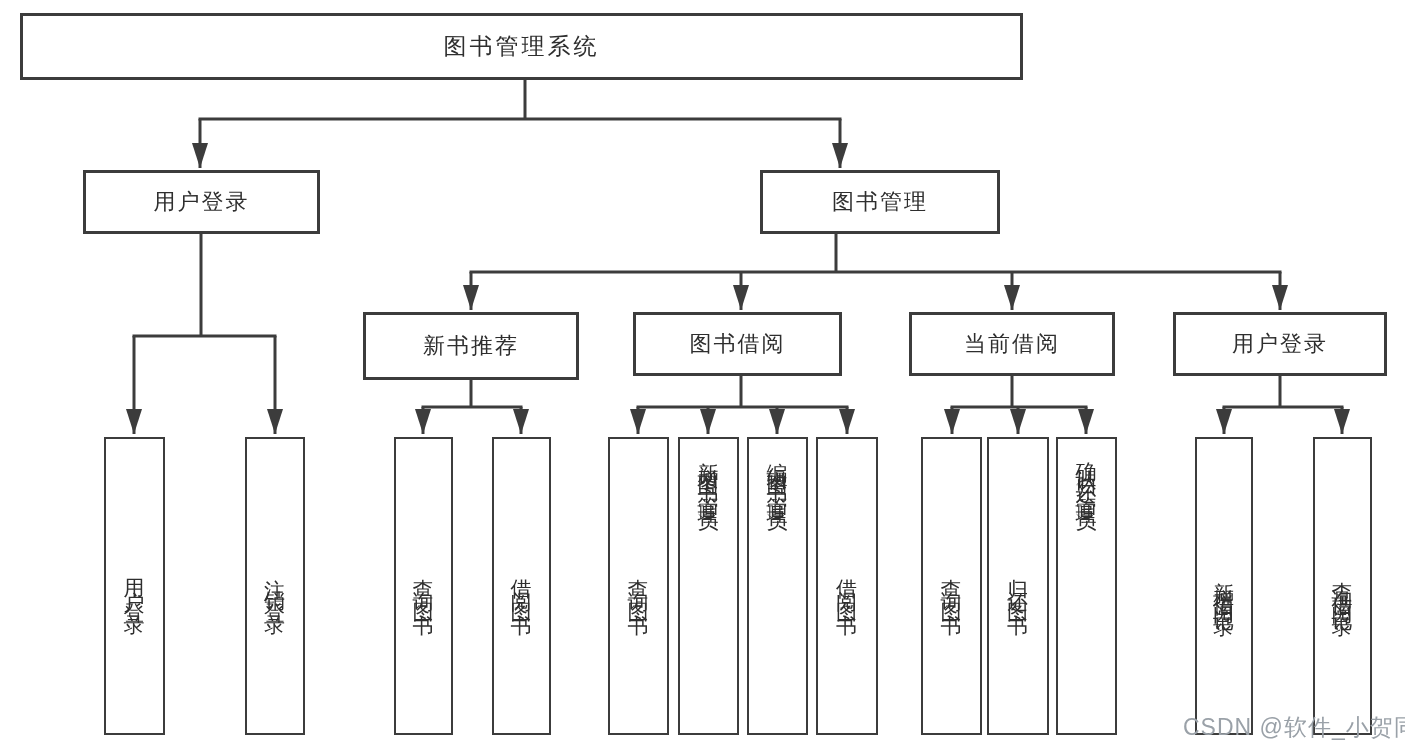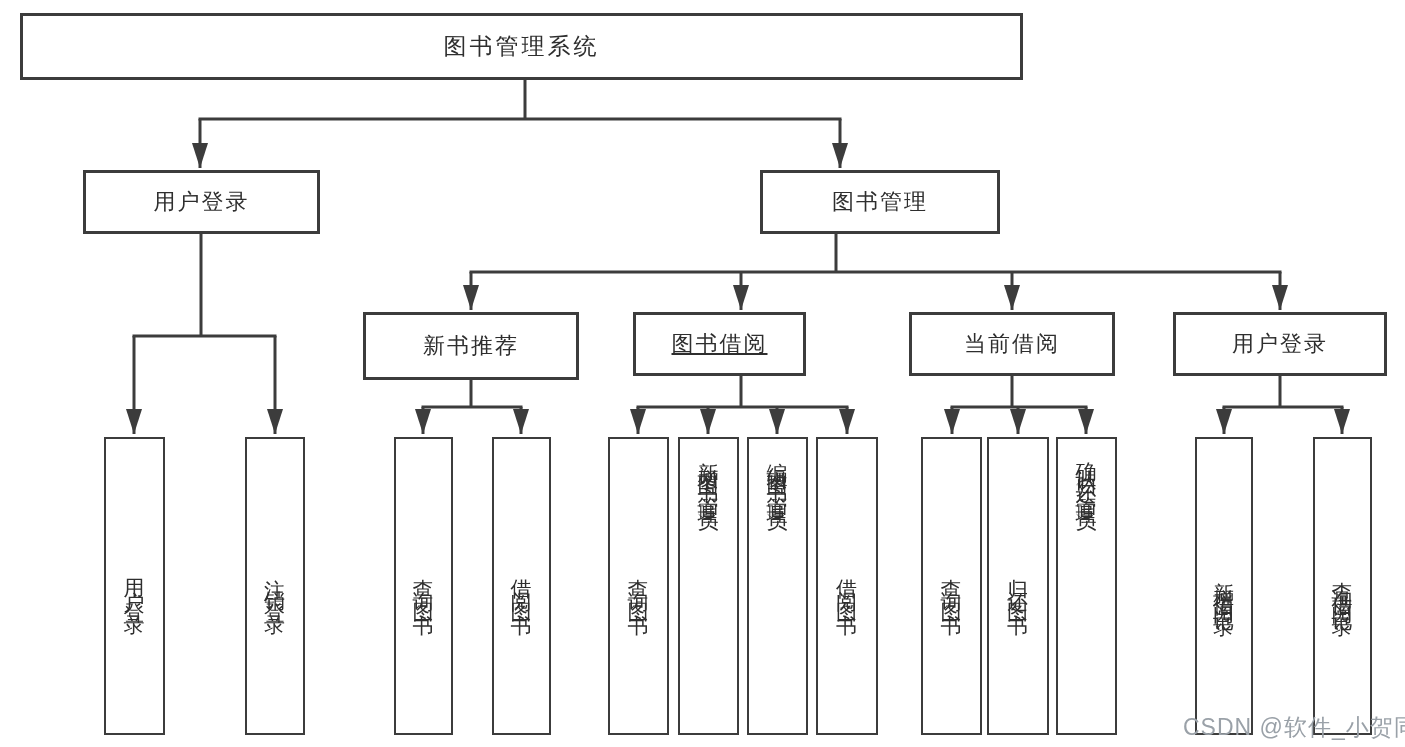--- a/index.html
+++ b/index.html
@@ -33,21 +33,21 @@
   }
   .leaf.admin{align-items:flex-start;padding-top:6px;}
   .leaf.admin .lbl{letter-spacing:7px;}
   .leaf.record .lbl{letter-spacing:7px;}
 
   
   .n-root {left:20px;  top:13px;  width:1003px;height:67px;}
   .n-login{left:83px;  top:170px; width:237px; height:64px;}
   .n-mgmt {left:720px; top:170px; width:240px; height:64px;margin-left:40px;}
   .n-rec  {left:363px; top:312px; width:216px; height:68px;}
-  .n-bor  {left:633px; top:312px; width:173px; height:64px;text-decoration:underline;}
+  .n-bor  {left:633px; top:312px; width:209px; height:64px;}
   .n-cur  {left:909px; top:312px; width:206px; height:64px;}
   .n-hist {left:1173px;top:312px; width:214px; height:64px;}
 
   .l-login {left:104px; top:437px; width:61px; height:298px;}
   .l-logout{left:245px; top:437px; width:60px; height:298px;}
   .l-q1    {left:394px; top:437px; width:59px; height:298px;}
   .l-b1    {left:492px; top:437px; width:59px; height:298px;}
   .l-q2    {left:608px; top:437px; width:61px; height:298px;}
   .l-add   {left:678px; top:437px; width:61px; height:298px;}
   .l-edit  {left:747px; top:437px; width:61px; height:298px;}

